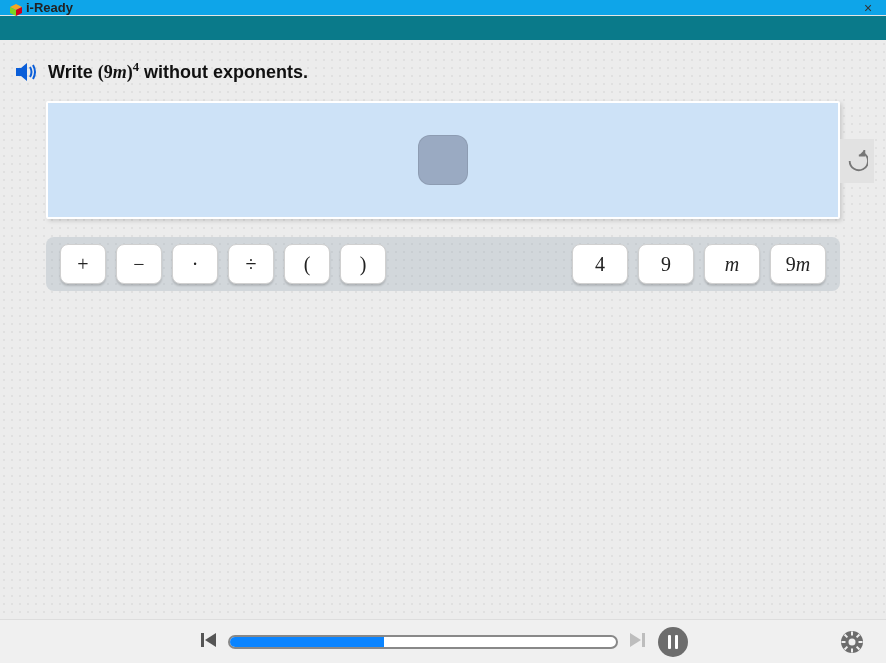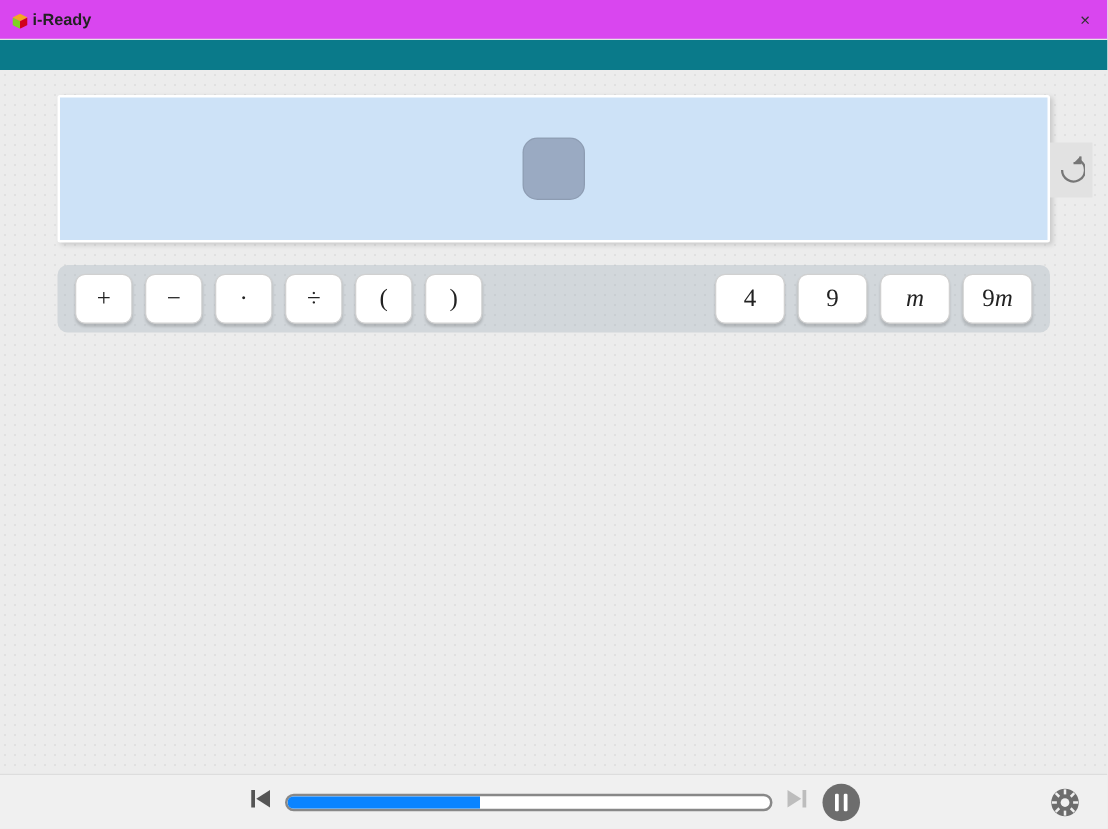--- a/index.html
+++ b/index.html
@@ -1,22 +1,22 @@
 <!DOCTYPE html>
 <html><head>
 <meta charset="utf-8">
 <style>
   * { box-sizing: border-box; margin: 0; padding: 0; }
   html, body { width: 886px; height: 663px; font-family: Arial, Helvetica, sans-serif; overflow: hidden; }
   body { background: #f0f0f0; display: flex; flex-direction: column; }
 
   
   .topbar {
-    height: 32px;
-    background: #d946ef;
+    height: 16px;
+    background: #0ea5e9;
     border-bottom: 1px solid #e5e5e5;
     display: flex;
     align-items: center;
     padding: 0 10px;
     position: relative;
   }
   .logo { display: flex; align-items: center; gap: 4px; }
   .logo-cube {
     width: 12px; height: 12px; position: relative; display:inline-block;
   }
@@ -166,20 +166,32 @@
     </span>
     <span class="logo-text">i-Ready</span>
   </div>
   <div class="close-x">×</div>
 </div>
 
 <div class="tealbar"></div>
 
 <div class="content">
 
+  <div class="prompt-row">
+    <span class="speaker-icon">
+      <svg width="22" height="20" viewBox="0 0 22 20">
+        <polygon points="0,6 5,6 11,1 11,19 5,14 0,14" fill="#0a5ed9"></polygon>
+        <path d="M14 5 Q17 10 14 15" stroke="#0a5ed9" stroke-width="2" fill="none"></path>
+        <path d="M17 3 Q21 10 17 17" stroke="#0a5ed9" stroke-width="2" fill="none"></path>
+      </svg>
+    </span>
+    <span class="prompt-text">
+      <span>Write </span><span class="math-expr"><span>(</span><span>9</span><span class="var">m</span><span>)</span><sup>4</sup></span><span> without exponents.</span>
+    </span>
+  </div>
 
   <div class="workspace-wrap">
     <div class="workspace">
       <div class="placeholder-tile"></div>
     </div>
     <div class="reset-btn">
       <svg width="22" height="22" viewBox="0 0 24 24" fill="none" stroke-width="2">
         <path d="M20 4 A10 10 0 1 1 4 12"></path>
         <polyline points="20,0 20,6 14,6" fill="#777"></polyline>
       </svg>

